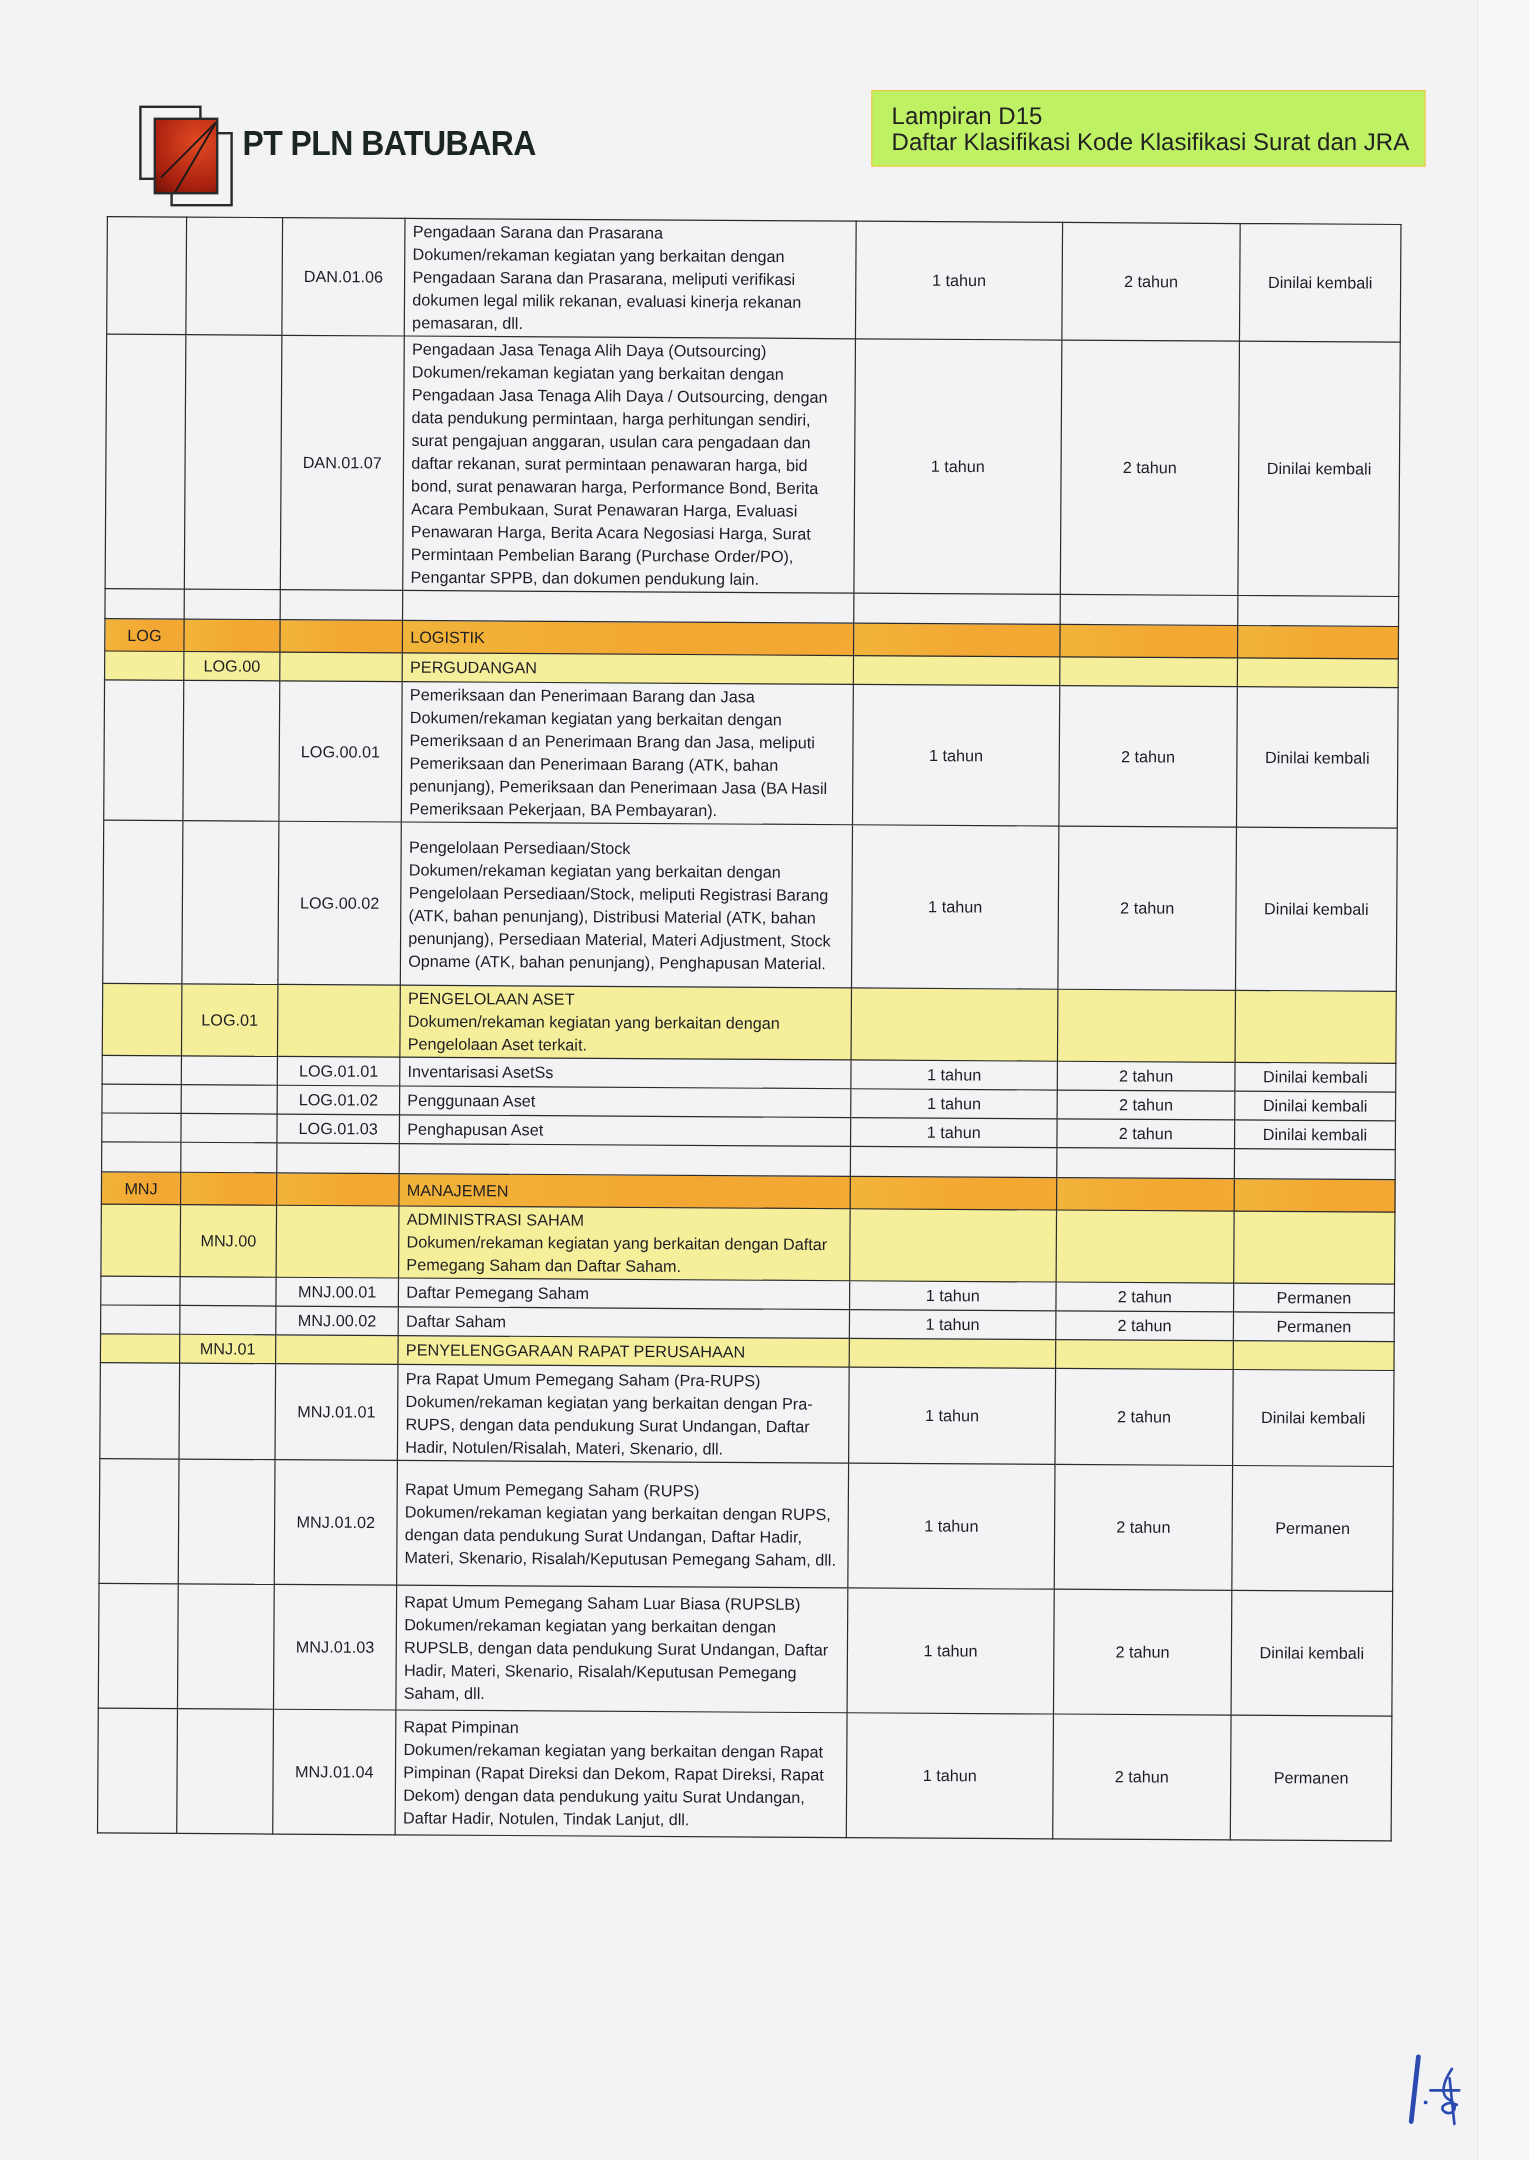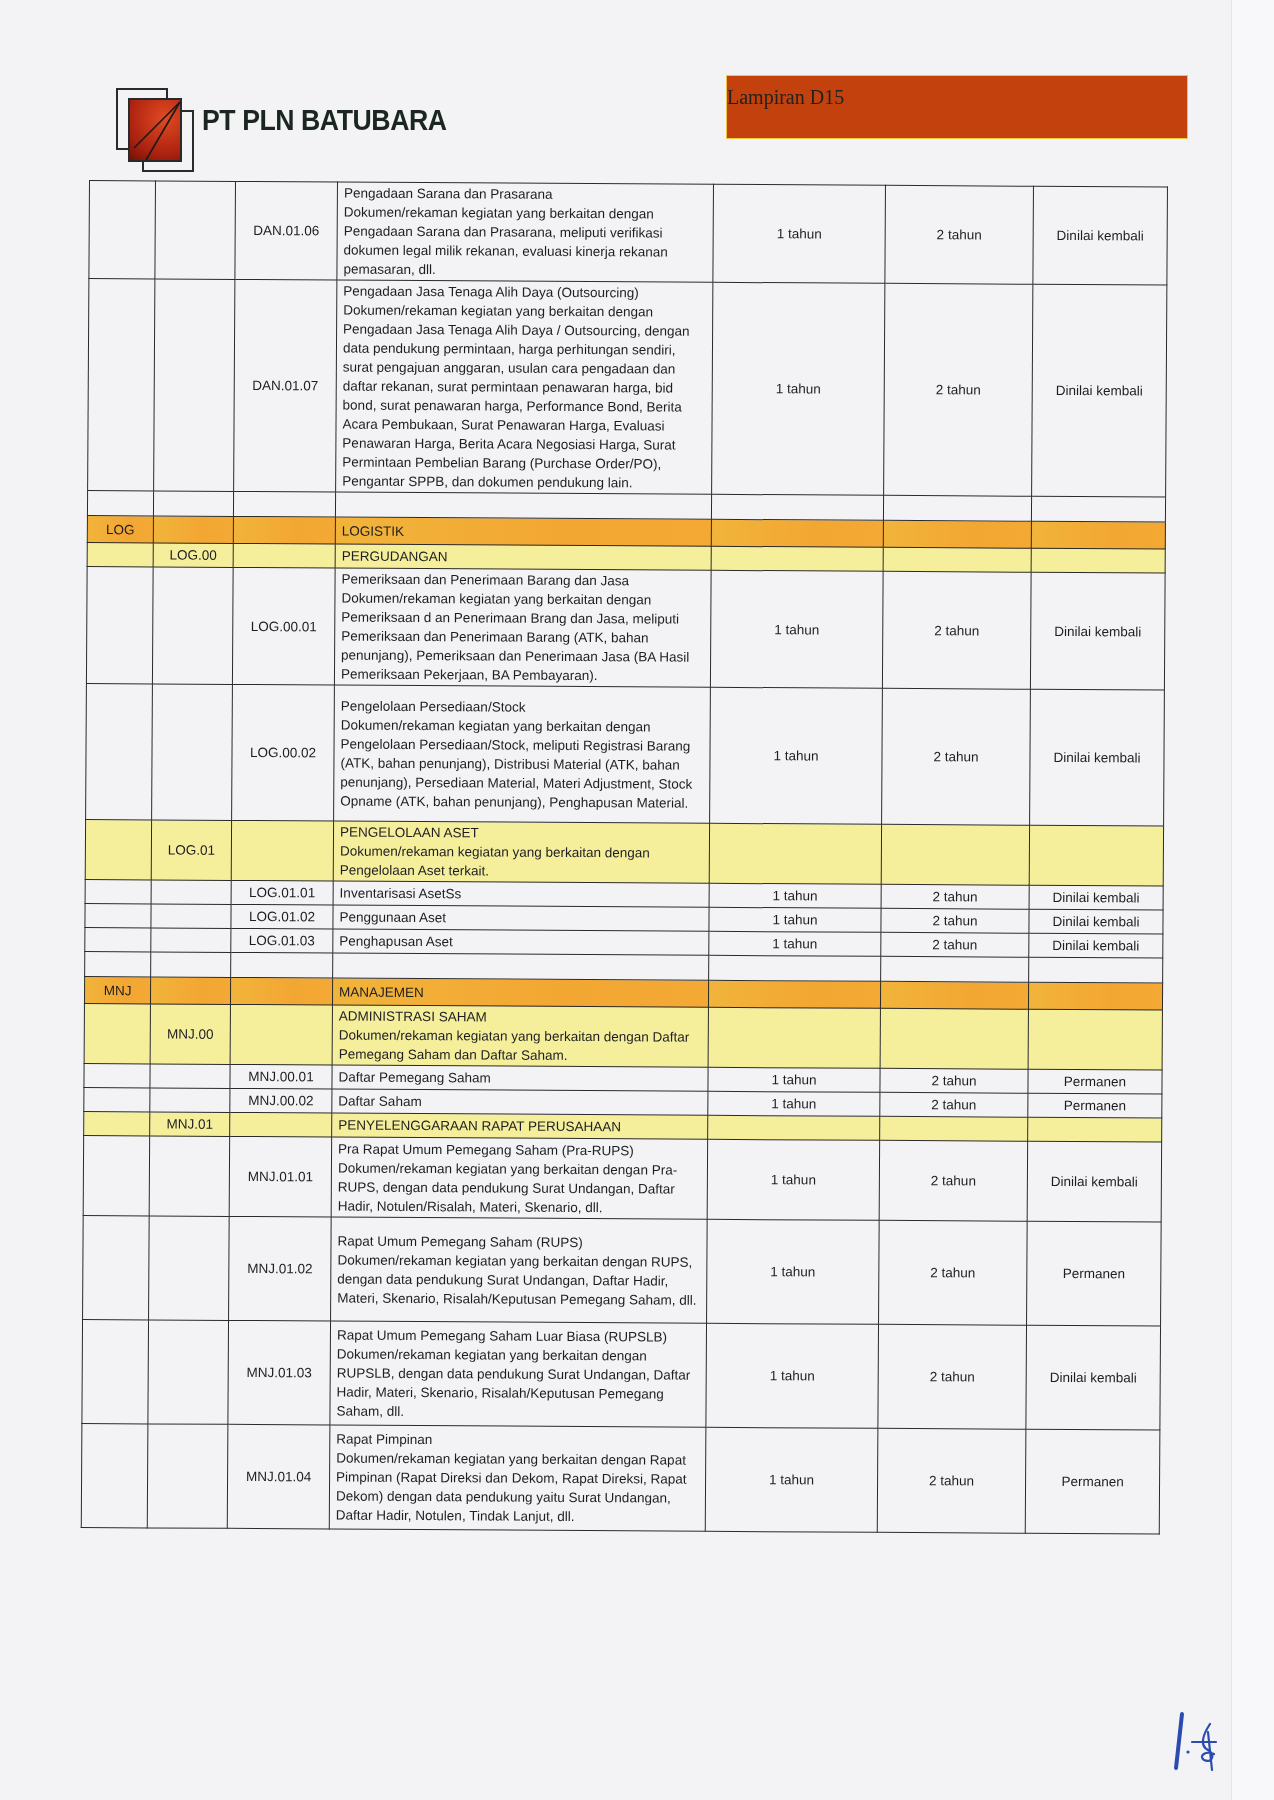--- a/index.html
+++ b/index.html
@@ -25,23 +25,23 @@
     .logo-mark svg { position: absolute; left: 14px; top: 12px; }
     .logo-text {
       position: absolute; left: 88px; top: 18px;
       font-family: "Liberation Sans", sans-serif; font-weight: bold;
       font-size: 29px; letter-spacing: -0.5px; color: #1c2620;
       transform: scaleX(0.92); transform-origin: left;
     }
     
     .lampiran {
       position: absolute; left: 727px; top: 76px; width: 460px; height: 62px;
-      background: #c2410c; box-shadow: 0 0 0 1px #efc63d;
-      font-family: Liberation Serif, serif; font-size: 20px; line-height: 22px;
-      padding: 10px 0 0 0; box-sizing: border-box; color: #222;
+      background: #bef264; box-shadow: 0 0 0 1px #efc63d;
+      font-family: Liberation Sans, sans-serif; font-size: 20px; line-height: 22px;
+      padding: 10px 0 0 16px; box-sizing: border-box; color: #222;
     }
     
     .doc-table {
       position: absolute; left: 89px; top: 180px;
       border-collapse: collapse; table-layout: fixed;
       font-family: "Liberation Sans", sans-serif;
       font-size: 13.5px; line-height: 19px;
       transform: rotate(0.35deg); transform-origin: left top;
     }
     .doc-table td {
@@ -70,20 +70,21 @@
     <svg width="54" height="64" viewBox="0 0 54 64">
       <line x1="52" y1="4" x2="6" y2="50" stroke="#1a1a1a" stroke-width="1.6"></line>
       <line x1="52" y1="4" x2="18" y2="62" stroke="#1a1a1a" stroke-width="1.6"></line>
     </svg>
   </div>
   <div class="logo-text">PT PLN BATUBARA</div>
 </div>
 
 <div class="lampiran">
   <div>Lampiran D15</div>
+  <div>Daftar Klasifikasi Kode Klasifikasi Surat dan JRA</div>
 </div>
 
 <table class="doc-table">
   <colgroup>
     <col style="width:66px">
       <col style="width:80px">
       <col style="width:102px">
     <col style="width:376px">
       <col style="width:172px">
       <col style="width:148px">

